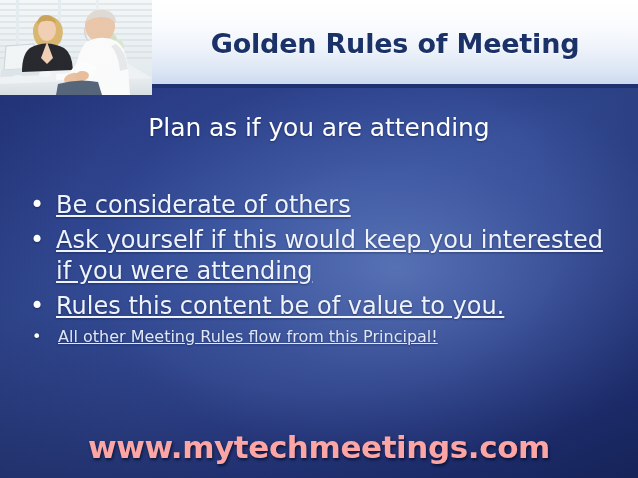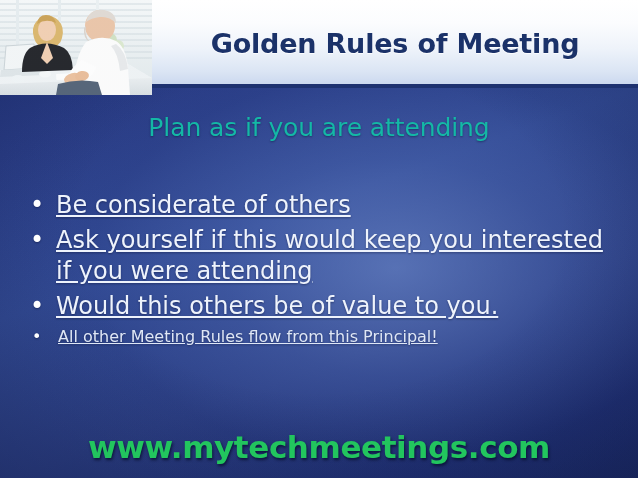--- a/index.html
+++ b/index.html
@@ -85,21 +85,21 @@
   }
   .photo svg { display: block; }
 
   
   .subtitle {
     position: absolute;
     left: 0;
     top: 113px;
     width: 638px;
     text-align: center;
-    color: #14b8a6;
+    color: #ffffff;
     font-size: 25px;
     line-height: 30px;
     letter-spacing: -0.1px;
     text-shadow: 0 1px 2px rgba(8,16,50,0.45);
   }
 
   
   .bullets {
     position: absolute;
     left: 30px;
@@ -133,21 +133,21 @@
   .size-sm .bullet-dot { font-size: 16px; line-height: 22px; padding-left: 2px; }
   .bullet-text { flex: 1 1 auto; text-decoration: underline; }
 
   
   .footer-url {
     position: absolute;
     left: 0;
     top: 428px;
     width: 638px;
     text-align: center;
-    color: #22c55e;
+    color: #fca5a5;
     font-weight: bold;
     font-size: 31px;
     line-height: 38px;
     letter-spacing: -0.4px;
     text-shadow: 1px 2px 3px rgba(5,12,40,0.75);
   }
 </style>
 </head>
 <body>
 
@@ -244,21 +244,21 @@
       <span class="bullet-text">Be considerate of others</span>
     </div>
 
     <div class="bullet-row size-lg">
       <span class="bullet-dot">•</span>
       <span class="bullet-text">Ask yourself if this would keep you interested if you were attending</span>
     </div>
 
     <div class="bullet-row size-lg">
       <span class="bullet-dot">•</span>
-      <span class="bullet-text">Would this others be of value to you.</span>
+      <span class="bullet-text">Rules this content be of value to you.</span>
     </div>
 
     <div class="bullet-row size-sm">
       <span class="bullet-dot">•</span>
       <span class="bullet-text">All other Meeting Rules flow from this Principal!</span>
     </div>
 
   </div>
 
   <div class="footer-url">www.mytechmeetings.com</div>

